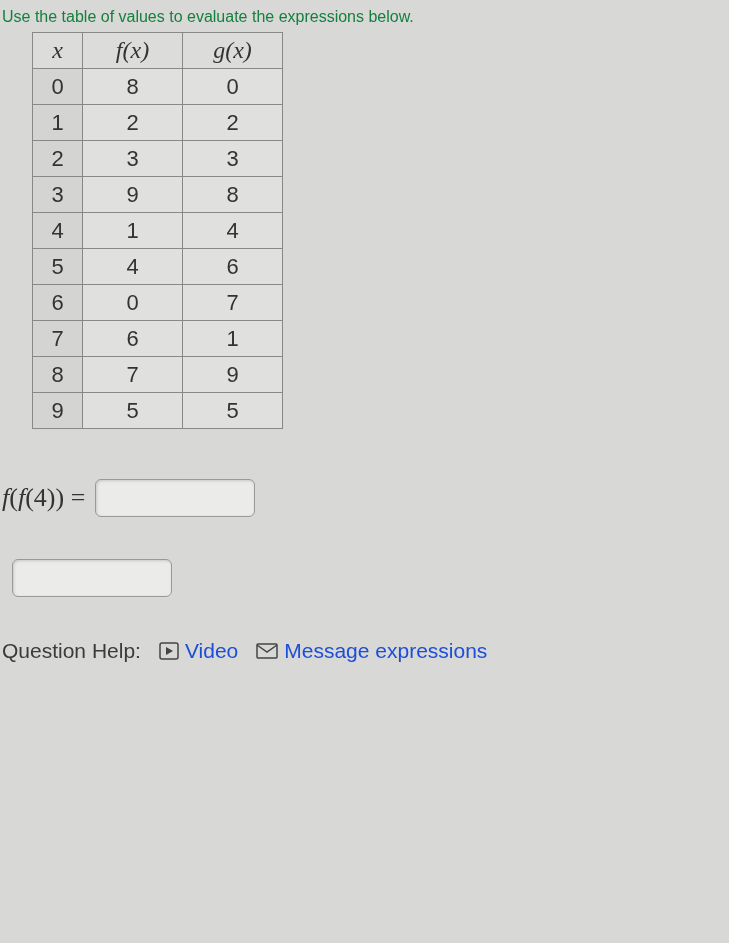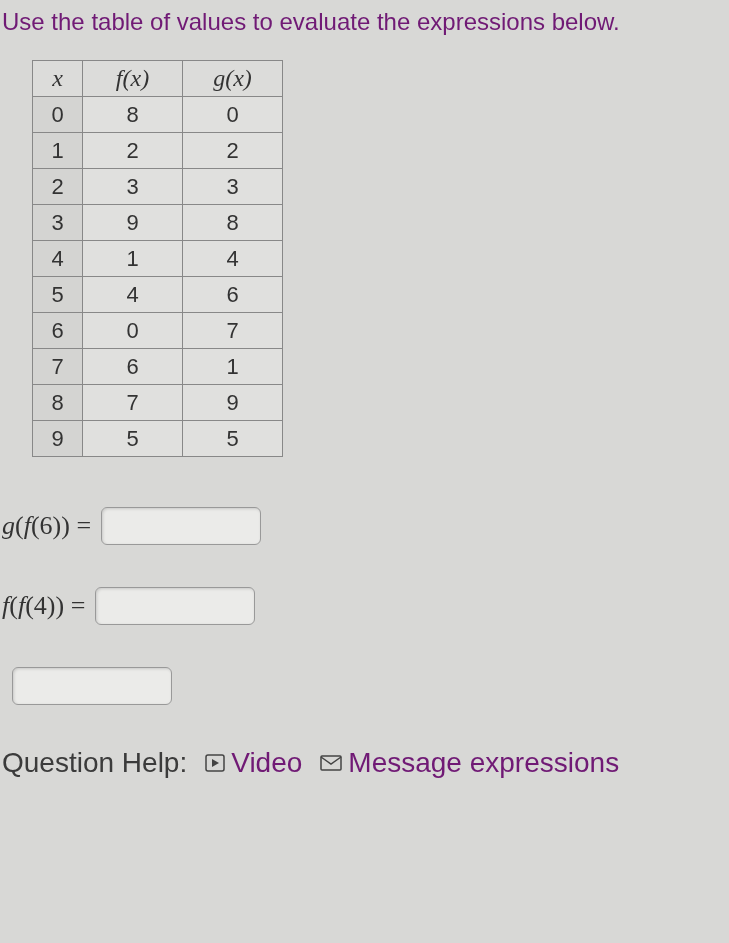--- a/index.html
+++ b/index.html
@@ -8,23 +8,23 @@
       background: #d8d8d6;
       width: 729px;
       height: 943px;
       padding: 0;
       color: #333;
     }
     .container {
       padding: 8px 0 0 0;
     }
     .instruction {
-      font-size: 24px;
-      color: #701a75;
-      margin: 0 0 24px 2px;
+      font-size: 16px;
+      color: #15803d;
+      margin: 0 0 6px 2px;
       font-weight: 400;
     }
     table.values {
       border-collapse: collapse;
       margin-left: 32px;
       background: #e8e8e6;
     }
     table.values th, table.values td {
       border: 1px solid #888;
       text-align: center;
@@ -80,30 +80,30 @@
       box-shadow: inset 1px 1px 3px rgba(0,0,0,0.15);
       font-size: 20px;
       padding: 0 8px;
       color: #333;
     }
     .help-row {
       margin-top: 6px;
       margin-left: 2px;
       display: flex;
       align-items: center;
-      font-size: 28px;
+      font-size: 21px;
       color: #3b3b3b;
     }
     .help-label {
       margin-right: 18px;
     }
     .help-link {
       display: inline-flex;
       align-items: center;
-      color: #701a75;
+      color: #1d4ed8;
       margin-right: 18px;
       cursor: pointer;
     }
     .help-icon {
       display: inline-flex;
       margin-right: 6px;
     }
   </style>
 </head>
 <body>
@@ -167,24 +167,20 @@
         </tr>
         <tr>
           <td class="col-x">9</td>
           <td>5</td>
           <td>5</td>
         </tr>
       </tbody>
   </table>
 
   <div class="expressions">
-      <div class="expr-row">
-        <span class="expr-label"><i>g</i><span class="nonitalic">(</span><i>f</i><span class="nonitalic">(</span><span class="nonitalic">6</span><span class="nonitalic">)</span><span class="nonitalic">)</span><span class="nonitalic"> </span><span class="nonitalic">=</span></span>
-        <input class="expr-input" type="text" value="" style="">
-      </div>
       <div class="expr-row">
         <span class="expr-label"><i>f</i><span class="nonitalic">(</span><i>f</i><span class="nonitalic">(</span><span class="nonitalic">4</span><span class="nonitalic">)</span><span class="nonitalic">)</span><span class="nonitalic"> </span><span class="nonitalic">=</span></span>
         <input class="expr-input" type="text" value="" style="">
       </div>
       <div class="expr-row">
         <input class="expr-input" type="text" value="" style="">
       </div>
     </div>
 
   <div class="help-row">

